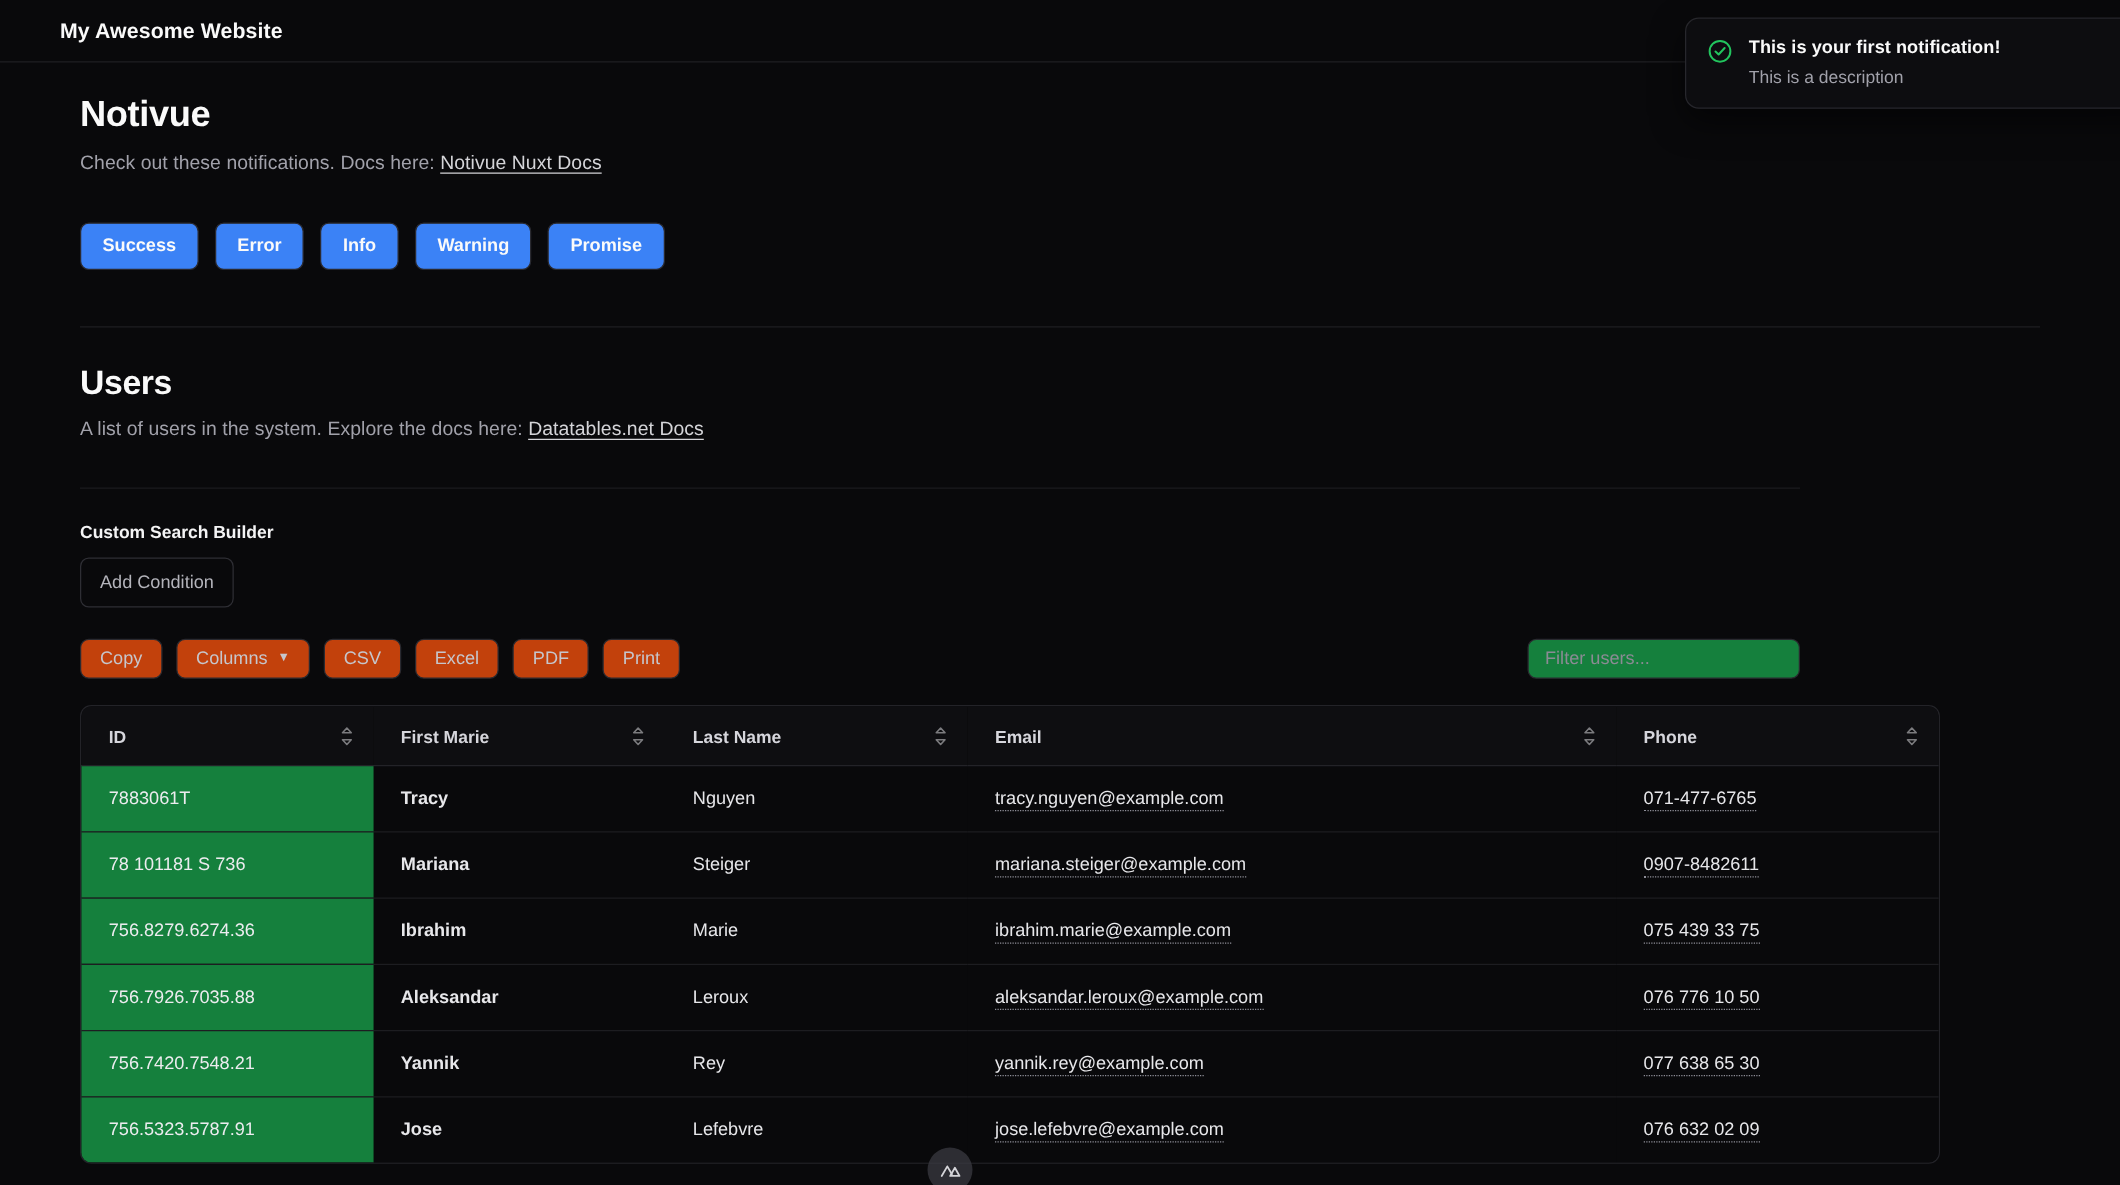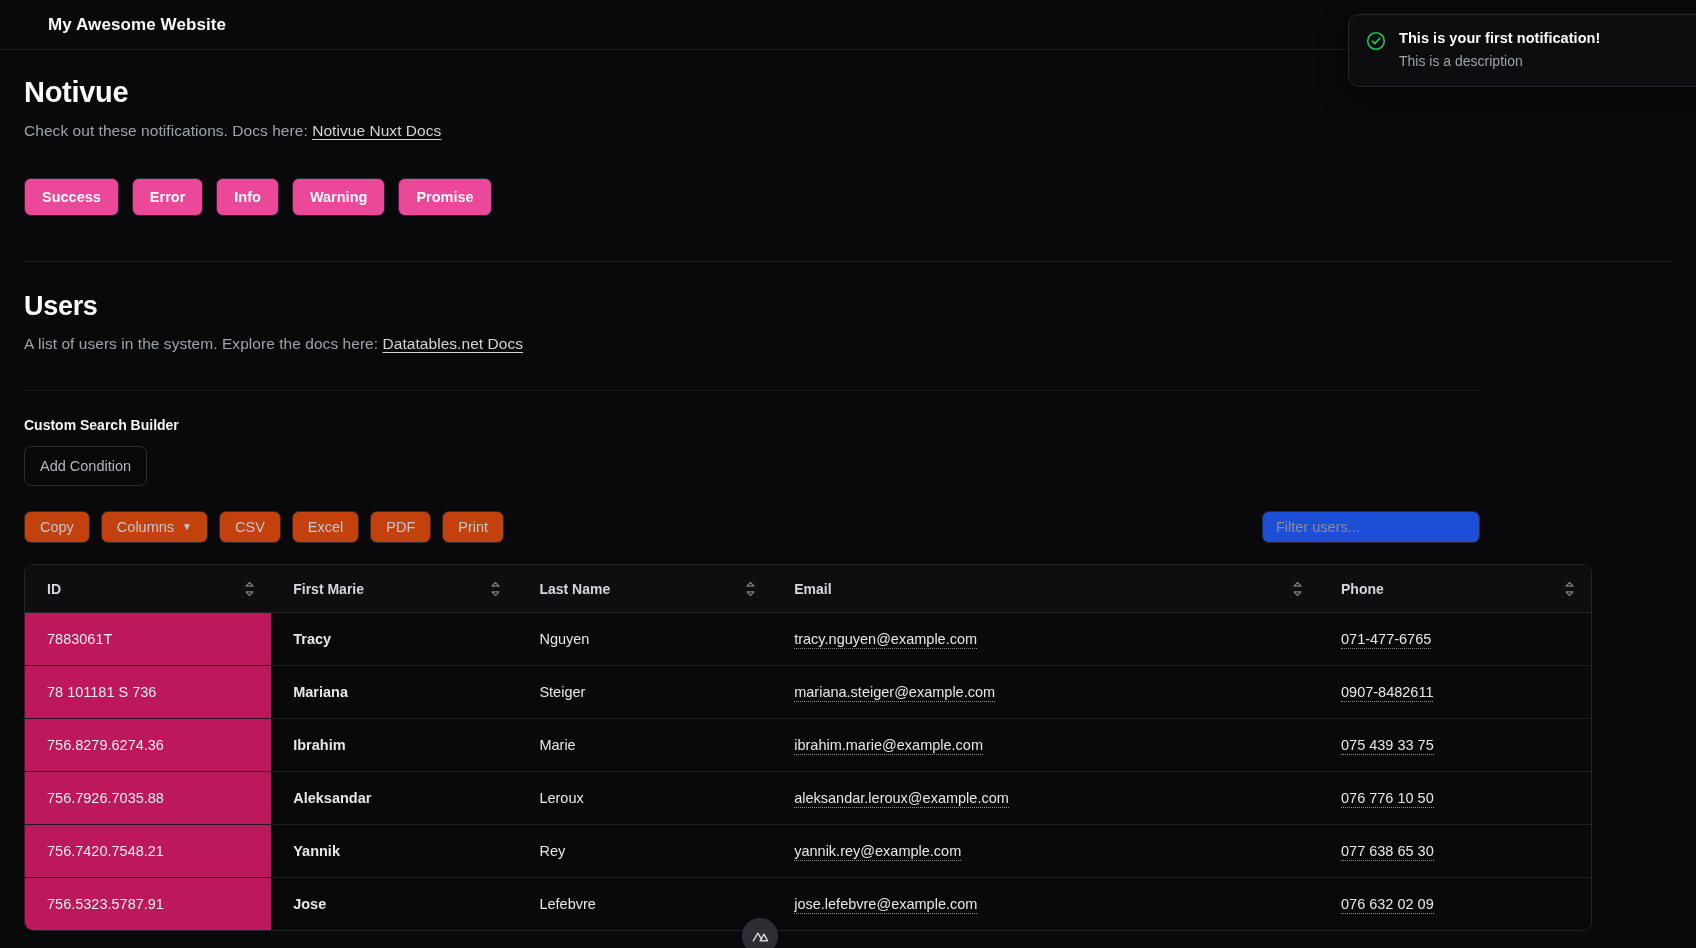--- a/index.html
+++ b/index.html
@@ -24,21 +24,21 @@
     z-index: 1;
   }
   .site-title {
     font-size: 17px;
     font-weight: bold;
     letter-spacing: .1px;
     color: #fafafa;
   }
 
   
-  .page { padding: 0 24px; }
+  .page { padding: 0 64px; }
 
   
   .section { padding-top: 26px; }
 
   h1.heading {
     font-size: 29px;
     font-weight: bold;
     letter-spacing: -.3px;
     color: #fafafa;
     line-height: 1.15;
@@ -56,21 +56,21 @@
     text-decoration: underline;
     text-underline-offset: 2.5px;
   }
 
   .btn-row {
     margin-top: 38px;
     display: flex;
     gap: 13px;
   }
   .nbtn {
-    background: #ec4899;
+    background: #3b82f6;
     border: 1px solid #2a2a30;
     border-radius: 7px;
     color: #fafafa;
     font-size: 14.5px;
     font-weight: bold;
     font-family: inherit;
     padding: 0 17px;
     height: 38px;
     line-height: 36px;
     cursor: pointer;
@@ -131,21 +131,21 @@
     line-height: 30px;
     cursor: pointer;
     display: inline-flex;
     align-items: center;
     gap: 8px;
     white-space: nowrap;
   }
   .caret { font-size: 10px; color: #c6c6cc; line-height: 1; }
   .spacer { flex: 1; }
   .filter-input {
-    background: #1d4ed8;
+    background: #15803d;
     border: 1px solid #2a2a30;
     border-radius: 7px;
     height: 32px;
     width: 218px;
     color: #e4e4e7;
     font-size: 14.5px;
     font-family: inherit;
     padding: 0 13px;
     outline: none;
   }
@@ -195,21 +195,21 @@
     height: 53px;
     border-bottom: 1px solid #1d1d21;
     font-size: 14.5px;
     color: #e7e7ea;
     padding: 0 0 0 22px;
     vertical-align: middle;
     background: #09090b;
   }
   tbody tr:last-child td { border-bottom: none; }
 
-  td.idcell   { background: #be185d; color: #ececef; }
+  td.idcell   { background: #15803d; color: #ececef; }
   td.namecell { font-weight: bold; }
 
   .dotted {
     border-bottom: 1px dotted #8e8e98;
     padding-bottom: 1px;
     cursor: pointer;
   }
 
   td.actions { padding-right: 18px; text-align: right; white-space: nowrap; }
 

